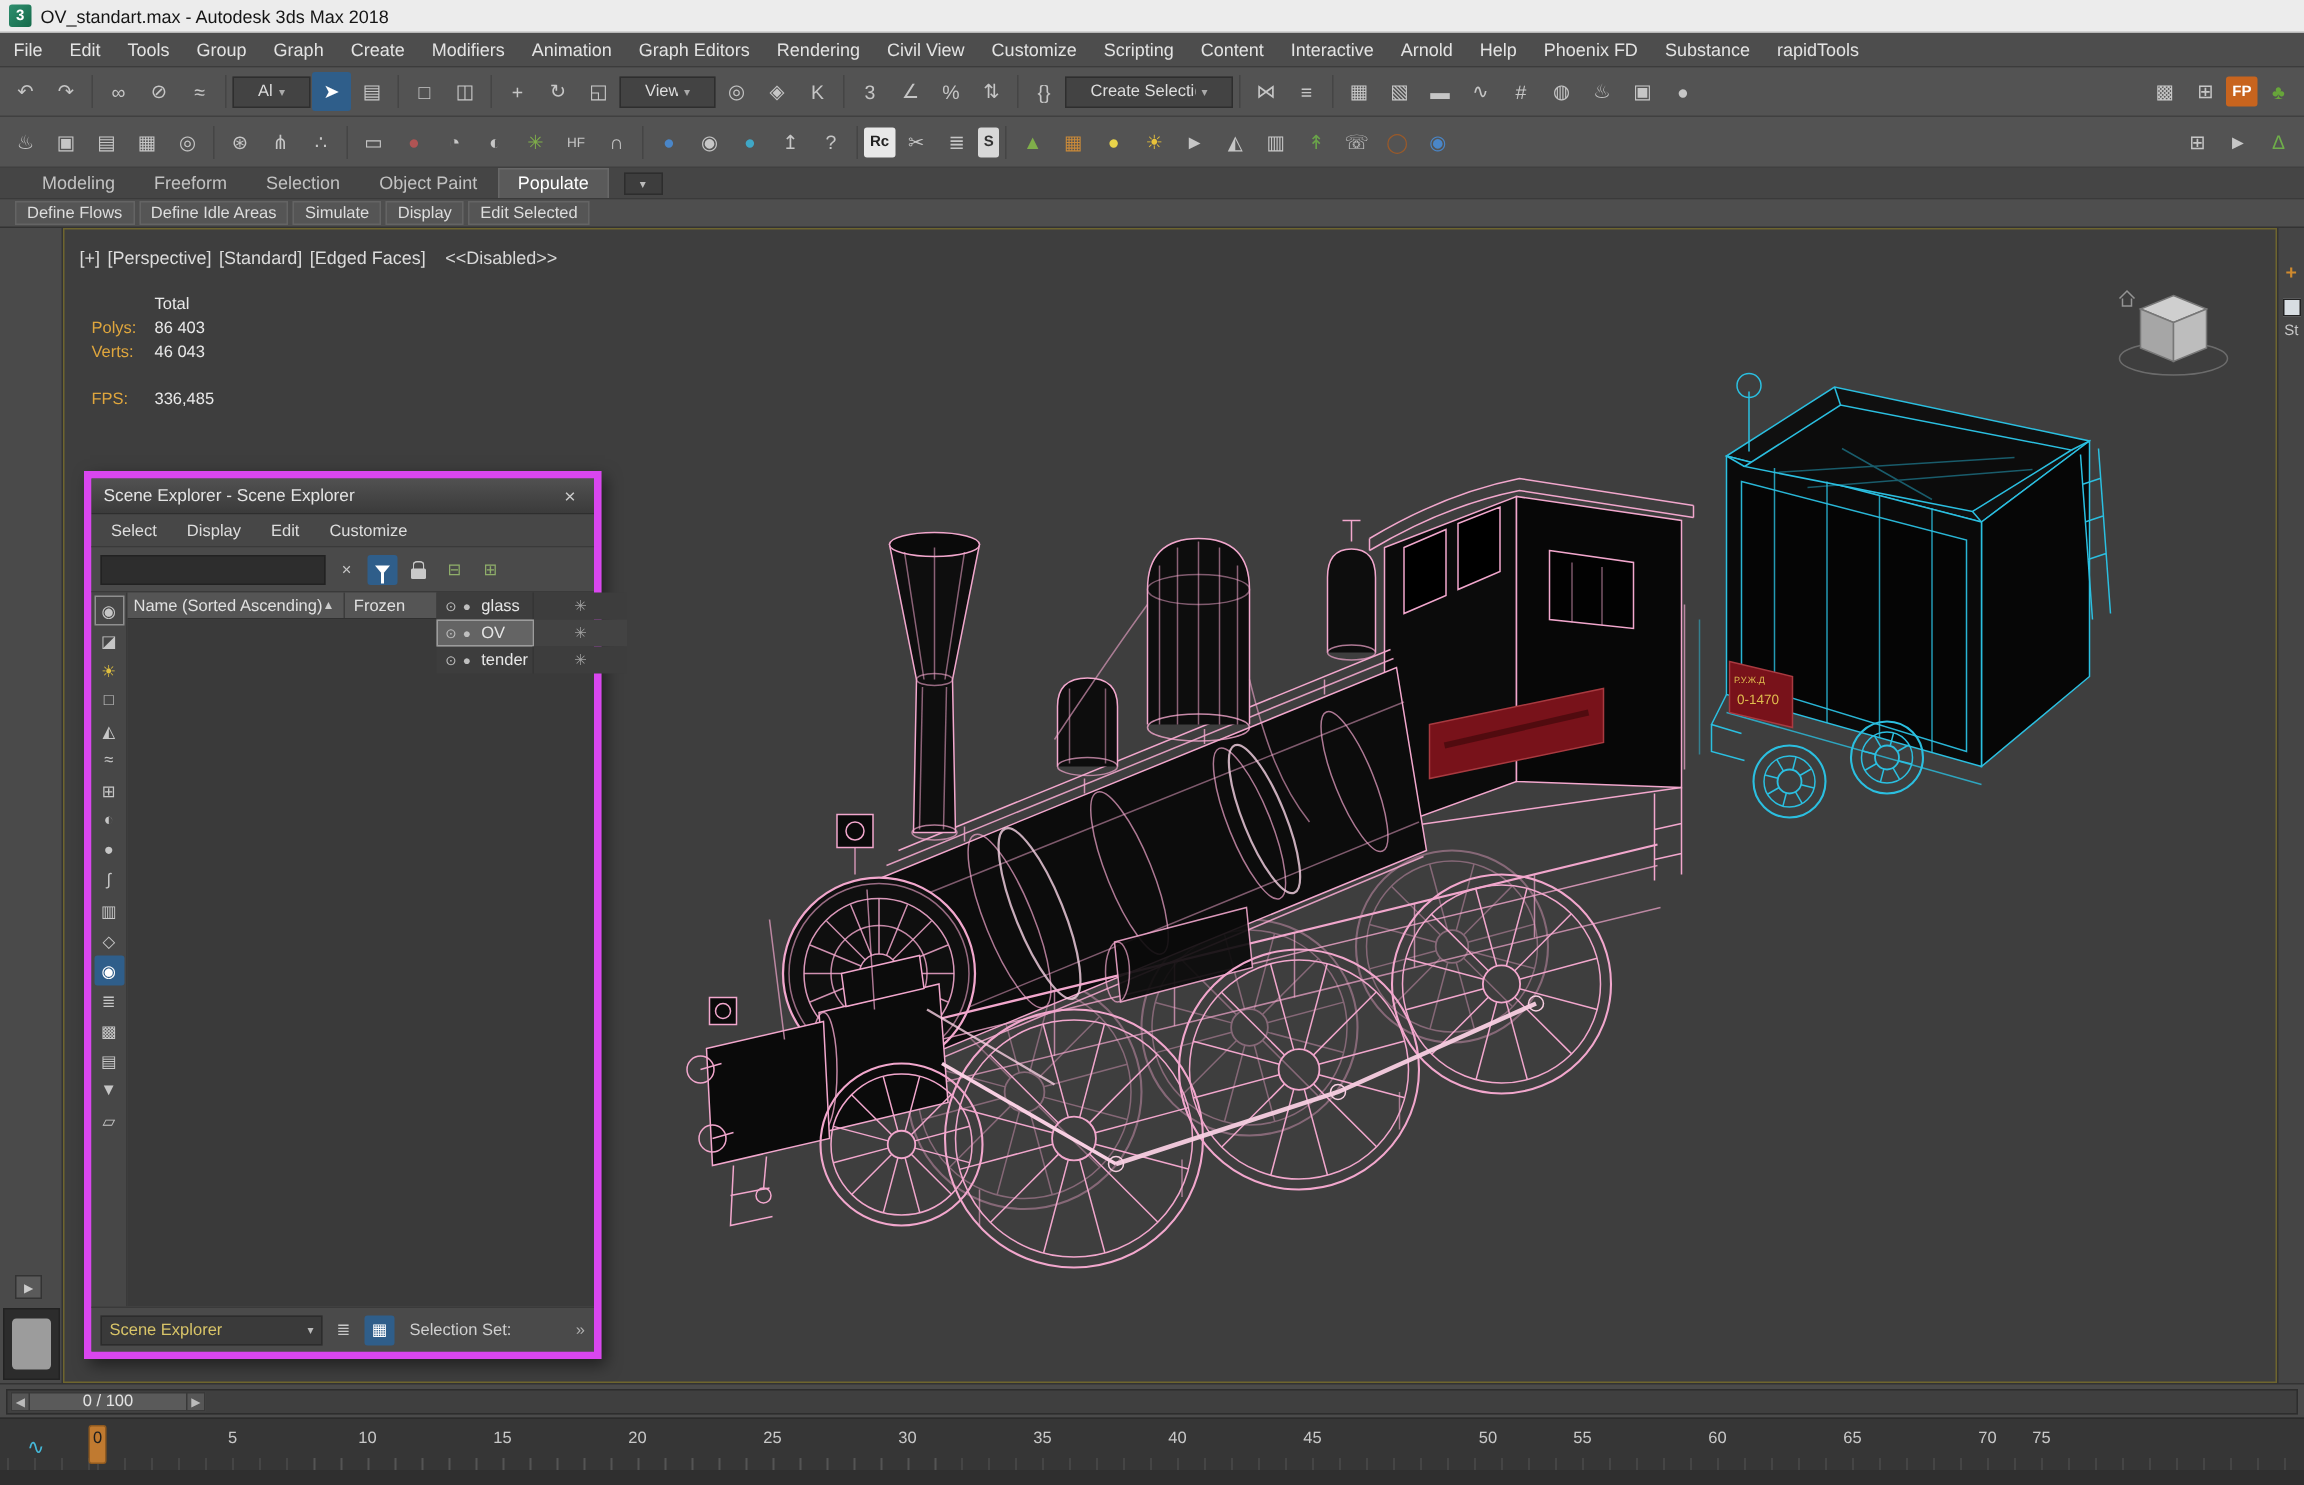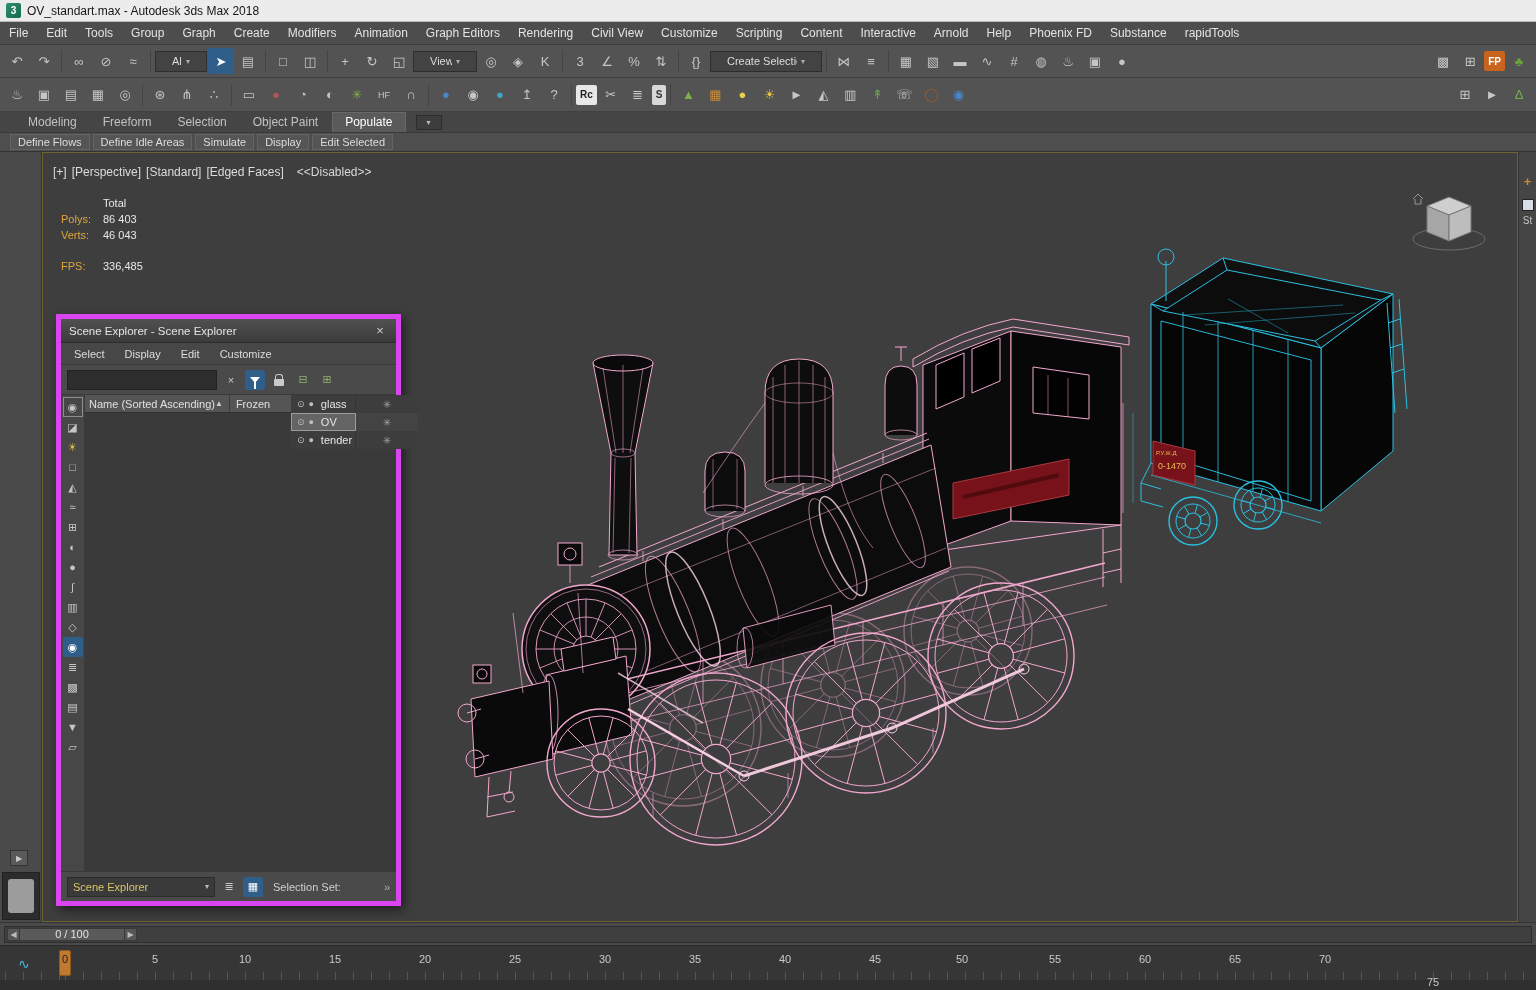--- a/index.html
+++ b/index.html
@@ -748,19 +748,19 @@
 <span class="tick zero" style="left: 65px;">0</span>
     <span class="tick" style="left: 155px;">5</span>
     <span class="tick" style="left: 245px;">10</span>
     <span class="tick" style="left: 335px;">15</span>
     <span class="tick" style="left: 425px;">20</span>
     <span class="tick" style="left: 515px;">25</span>
     <span class="tick" style="left: 605px;">30</span>
     <span class="tick" style="left: 695px;">35</span>
     <span class="tick" style="left: 785px;">40</span>
     <span class="tick" style="left: 875px;">45</span>
-    <span class="tick" style="left: 957px; padding-left: 10px;">50</span>
+    <span class="tick" style="left: 987px; padding-left: 10px;">50</span>
     <span class="tick" style="left: 1055px;">55</span>
     <span class="tick" style="left: 1145px;">60</span>
     <span class="tick" style="left: 1235px;">65</span>
     <span class="tick" style="left: 1325px;">70</span>
-    <span class="tick" style="left: 1433px; margin-top: 23px;">75</span>
+    <span class="tick" style="left: 1361px;">75</span>
   </div>
 
 </body></html>

